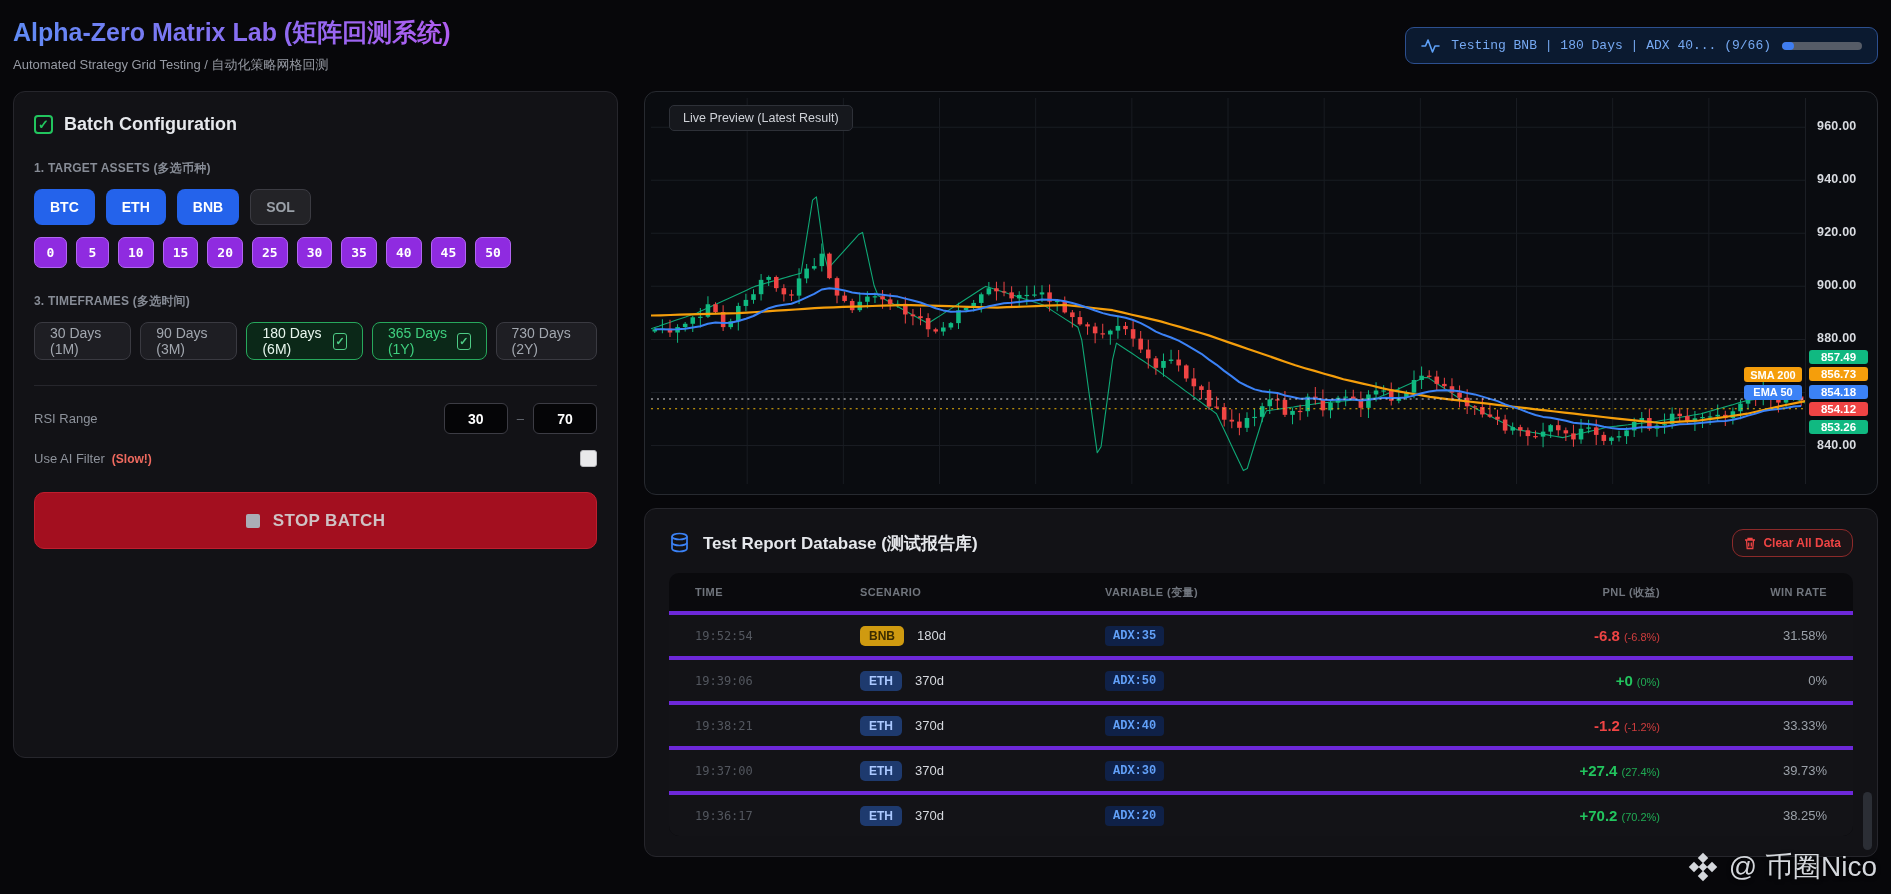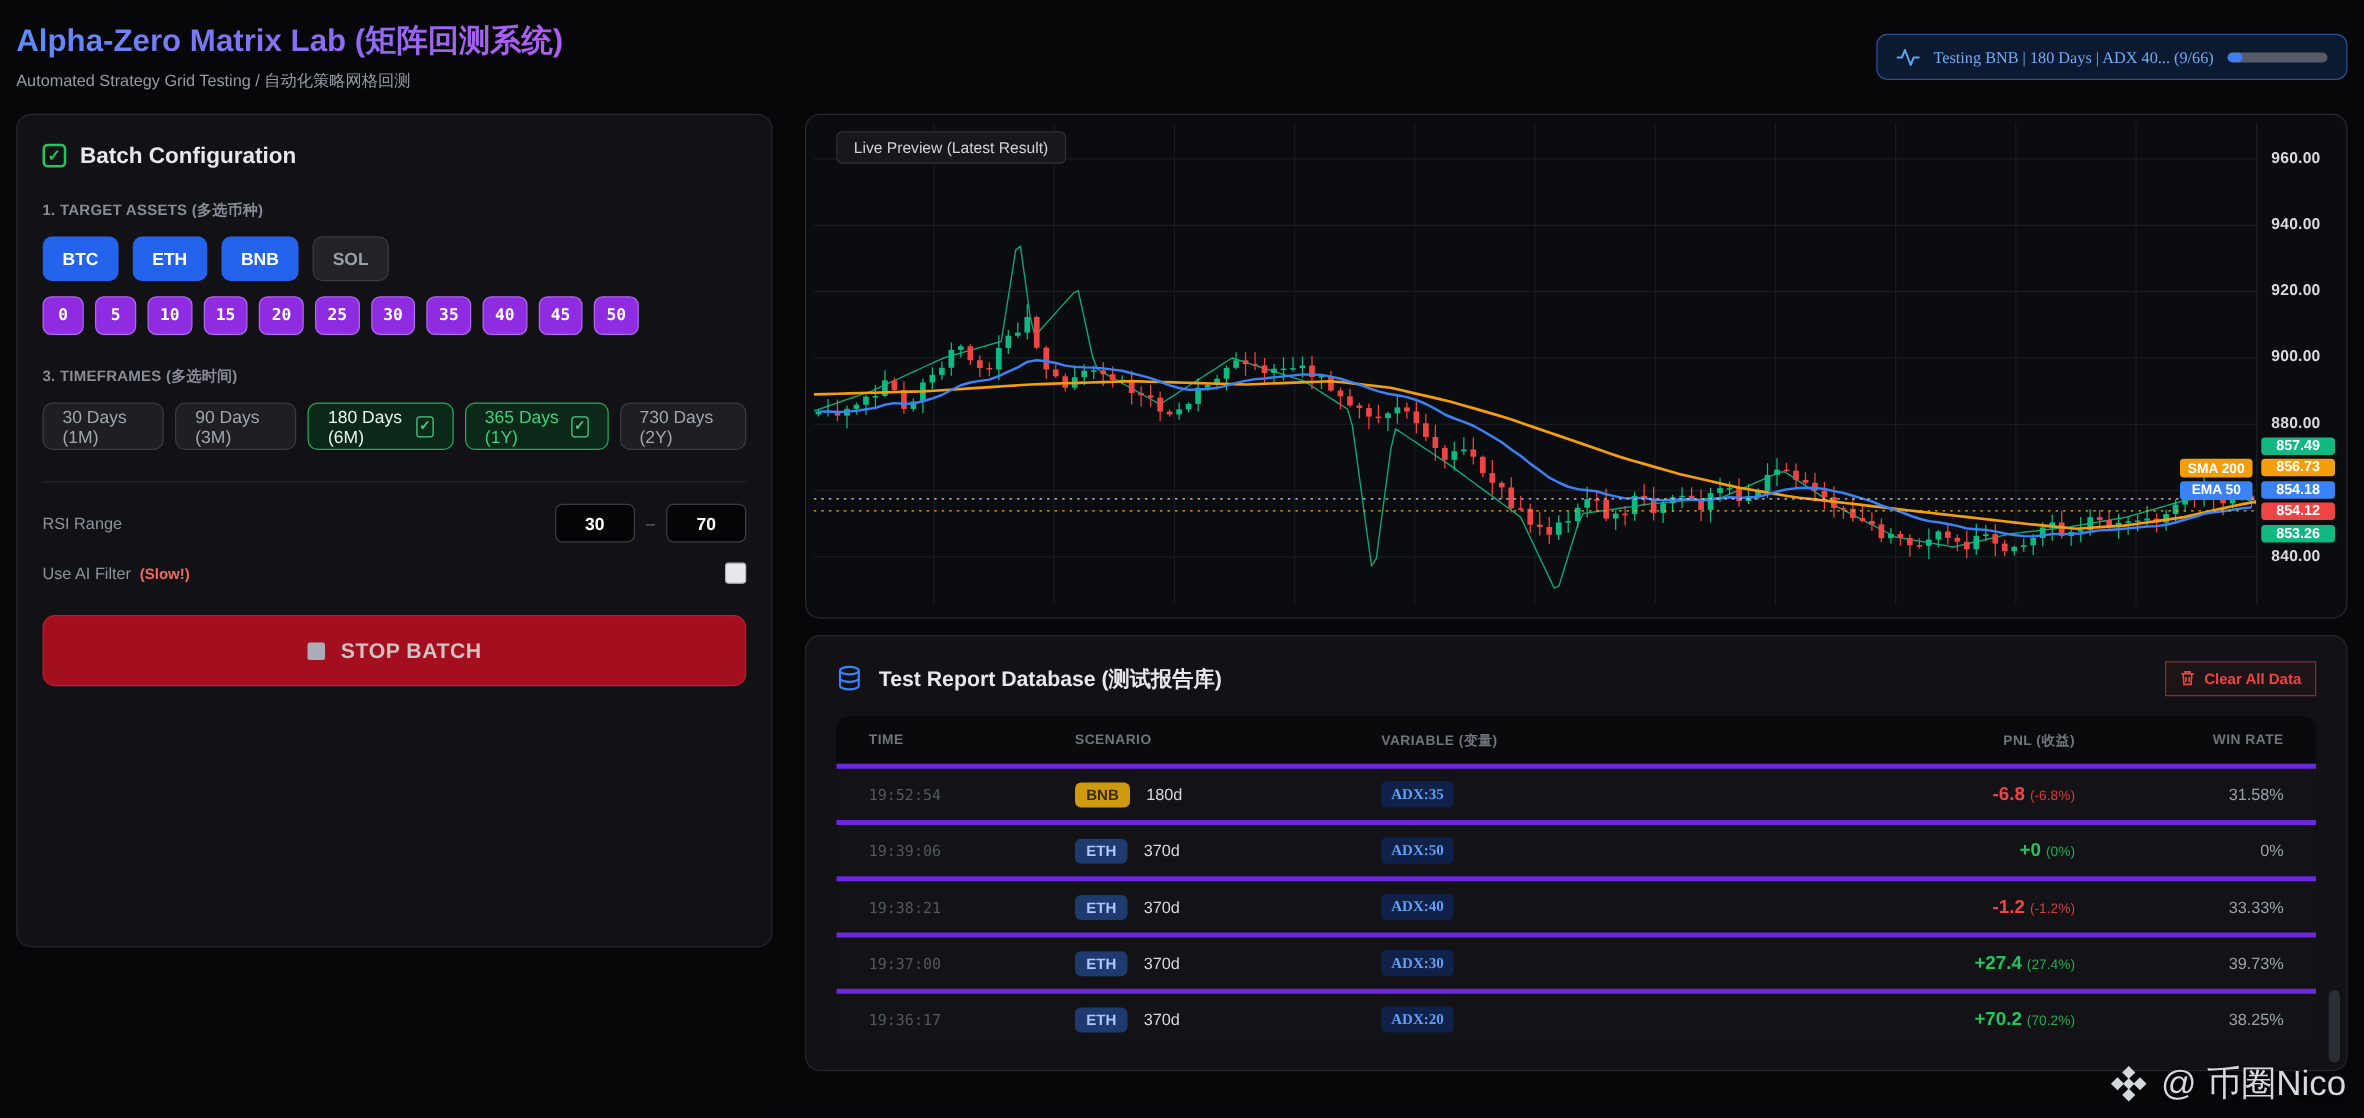--- a/index.html
+++ b/index.html
@@ -3,21 +3,21 @@
 <meta charset="utf-8">
 <style>
 *{box-sizing:border-box;margin:0;padding:0}
 html,body{width:1891px;height:894px}
 body{background:#07070a;font-family:"Liberation Sans",sans-serif;color:#e6e8ec;overflow:hidden;position:relative}
 button{font-family:inherit;cursor:pointer}
 
 header{padding:16px 0 0 13px}
 .h1{font-size:25px;font-weight:bold;display:inline-block;background:linear-gradient(90deg,#5f8bf5 0%,#8a6df2 55%,#b05df0 100%);-webkit-background-clip:text;background-clip:text;color:transparent}
 .subtitle{font-size:13px;color:#969aa3;margin-top:7px}
-.status-badge{position:absolute;top:27px;right:13px;height:37px;display:flex;align-items:center;gap:11px;padding:0 15px;background:#0b1a30;border:1px solid #2c4f8f;border-radius:9px;font-family:Liberation Serif, serif;font-size:13px;color:#76a9f2;z-index:20}
+.status-badge{position:absolute;top:27px;right:13px;height:37px;display:flex;align-items:center;gap:11px;padding:0 15px;background:#0b1a30;border:1px solid #2c4f8f;border-radius:9px;font-family:Liberation Mono, monospace;font-size:13px;color:#76a9f2;z-index:20}
 .progress{width:80px;height:8px;background:#565c67;border-radius:4px;overflow:hidden}
 .progress>div{height:100%;background:#3f7df0;border-radius:4px}
 
 .main{display:flex;gap:26px;margin:17px 13px 0 13px;align-items:flex-start}
 .panel{background:#121216;border:1px solid #26262c;border-radius:12px}
 
 .config{width:605px;height:667px;padding:18px 20px;flex:none}
 .cfg-title{display:flex;align-items:center;gap:11px;font-size:18px;font-weight:bold;margin-top:4px}
 .chkbox{flex:none;width:19px;height:19px;border:2px solid #22c55e;border-radius:4px;color:#22c55e;font-size:13px;line-height:15px;text-align:center;font-weight:bold}
 .sec-label{font-size:12px;font-weight:bold;color:#878c96;margin-top:25px;letter-spacing:.2px}
@@ -52,32 +52,32 @@
 .plot svg{display:block;width:100%;height:100%}
 .axis{width:66px;position:relative;font-size:12.5px;color:#d8dbe0;border-left:1px solid #1c1f25}
 .tick{position:absolute;left:11px;font-weight:bold;letter-spacing:.2px}
 .ptag{position:absolute;left:3px;width:59px;text-align:center;border-radius:3px;font-size:11.5px;font-weight:bold;color:#fff;padding:1px 0}
 .ntag{position:absolute;right:3px;width:58px;text-align:center;border-radius:3px;font-size:11px;font-weight:bold;color:#fff;padding:1.5px 0;z-index:4}
 .chip{position:absolute;top:13px;left:24px;z-index:5;background:#16181d;border:1px solid #2e3138;border-radius:5px;padding:5px 13px;font-size:12.5px;color:#cfd2d8}
 
 .report{flex:1;min-height:344px;padding:20px 24px;position:relative;overflow:hidden}
 .report-head{display:flex;align-items:center;gap:13px}
 .report-title{font-size:17px;font-weight:bold}
-.clear-btn{margin-left:auto;display:flex;align-items:flex-start;gap:7px;color:#ef4444;background:rgba(239,68,68,.05);border:1px solid #8c2a2a;border-radius:0;padding:6px 11px;font-size:12px;font-weight:bold}
+.clear-btn{margin-left:auto;display:flex;align-items:flex-end;gap:7px;color:#ef4444;background:rgba(239,68,68,.05);border:1px solid #8c2a2a;border-radius:11px;padding:6px 11px;font-size:12px;font-weight:bold}
 .table{margin-top:16px;background:#0a0a0d;border-radius:10px;overflow:hidden}
 .thead,.trow{display:grid;grid-template-columns:165px 245px 425px 130px 1fr;align-items:center;padding:0 26px}
 .thead{height:38px;font-size:11px;font-weight:bold;color:#70757d;letter-spacing:.4px}
 .t-r{text-align:right}
 .trow{height:45px;background:#131317;border-top:4px solid #6d28d9}
 .td-time{font-family:"DejaVu Sans Mono",monospace;font-size:12px;color:#53575f}
 .td-scn{display:flex;align-items:center;gap:13px;font-size:13px;color:#d6d9de}
 .badge{padding:3px 9px;border-radius:5px;font-size:12px;font-weight:bold}
 .badge-gold{background:#cf9a10;color:#3a2c00}
 .badge-blue{background:#1e3a6e;color:#aac8ff}
-.adx-chip{display:inline-block;background:#0f2148;color:#62a0f8;font-family:Liberation Serif, serif;font-size:12px;font-weight:bold;padding:3px 8px;border-radius:4px}
+.adx-chip{display:inline-block;background:#0f2148;color:#62a0f8;font-family:Liberation Mono, monospace;font-size:12px;font-weight:bold;padding:3px 8px;border-radius:4px}
 .td-pnl{font-size:15px;font-weight:bold}
 .pnl-neg{color:#ef4444}.pnl-pos{color:#22c55e}
 .td-pnl .pct{font-size:11px;font-weight:normal;opacity:.85;margin-left:4px}
 .td-win{font-size:13px;color:#9aa0a8}
 .scrollbar{position:absolute;right:5px;bottom:6px;width:9px;height:58px;background:#2b2e35;border-radius:5px;cursor:pointer}
 
 .watermark{position:absolute;right:14px;bottom:8px;display:flex;align-items:center;gap:11px;font-size:28px;color:#d4d7dc;text-shadow:0 1px 4px rgba(0,0,0,.9);z-index:60;pointer-events:none}
 </style>
 </head>
 <body>

